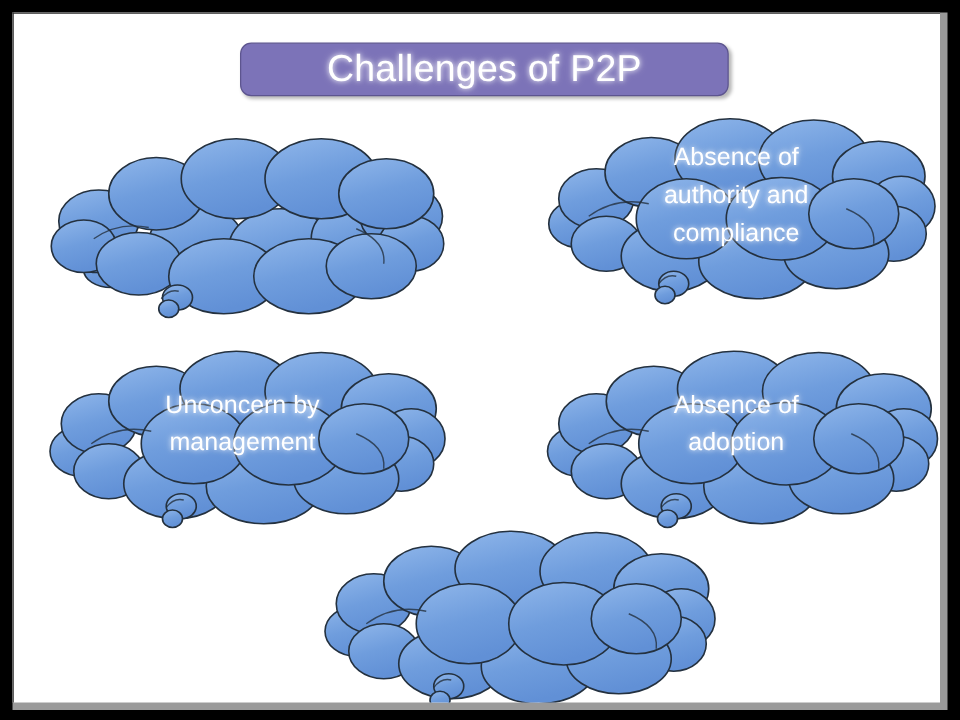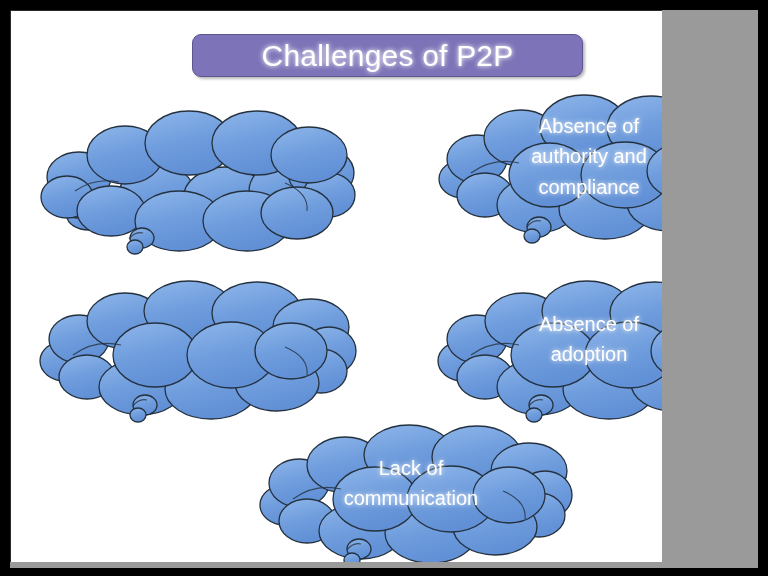--- a/index.html
+++ b/index.html
@@ -26,21 +26,21 @@
     top: 10px;
     width: 748px;
     height: 558px;
     background: #9a9a9a;
   }
 
   #slide-canvas {
     position: absolute;
     left: 10px;
     top: 10px;
-    width: 652px;
+    width: 742px;
     height: 552px;
     background: #ffffff;
     border-top: 1px solid #2b2b2b;
     border-left: 1px solid #2b2b2b;
     overflow: hidden;
   }
 
   
   #title-plaque {
     position: absolute;
@@ -218,20 +218,22 @@
         <g stroke="#24313f" stroke-width="1.3" fill="url(#cg3)">
           <ellipse cx="116" cy="126" rx="12" ry="10"></ellipse>
           <ellipse cx="109" cy="136" rx="8" ry="7"></ellipse>
         </g>
         <g stroke="#24313f" stroke-width="1.1" fill="none" opacity="0.8">
           <path d="M44 76 q22 -16 48 -10"></path>
           <path d="M256 68 q24 10 22 28"></path>
           <path d="M104 127 q6 -8 14 -6"></path>
         </g>
       </svg>
+      <div class="cloud-label" style="top:30px;">Unconcern by
+management</div>
     </div>
 
     <div class="cloud" style="left:418px; top:268px; width:320px; height:150px;">
       <svg width="320" height="150" viewBox="0 0 320 150">
         <defs>
           <linearGradient id="cg4" x1="0" y1="0" x2="0.35" y2="1">
             <stop offset="0%" stop-color="#8fb6ea"></stop>
             <stop offset="55%" stop-color="#6f9ddd"></stop>
             <stop offset="100%" stop-color="#6190d6"></stop>
           </linearGradient>
@@ -296,18 +298,16 @@
         <g stroke="#24313f" stroke-width="1.3" fill="url(#cg5)">
           <ellipse cx="108" cy="126" rx="12" ry="10"></ellipse>
           <ellipse cx="101" cy="137" rx="8" ry="7"></ellipse>
         </g>
         <g stroke="#24313f" stroke-width="1.1" fill="none" opacity="0.8">
           <path d="M42 76 q22 -16 48 -10"></path>
           <path d="M252 68 q24 10 22 28"></path>
           <path d="M96 127 q6 -8 14 -6"></path>
         </g>
       </svg>
-      <div class="cloud-label" style="top:30px;">Lack of
-communication</div>
     </div>
 
   </div>
 </div>
 
 </body></html>

